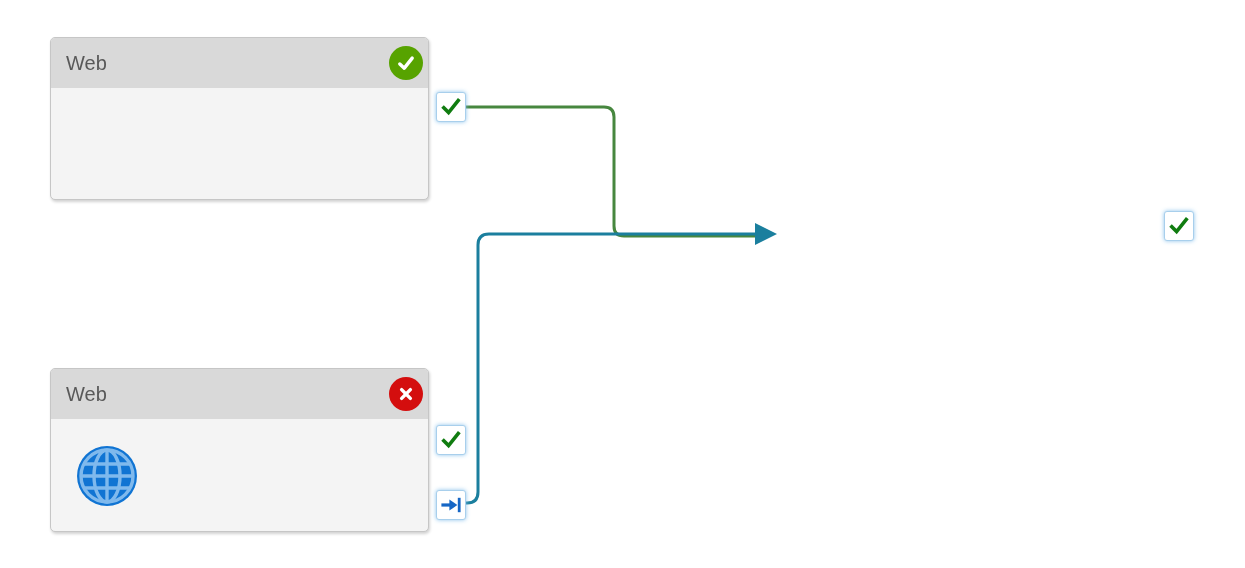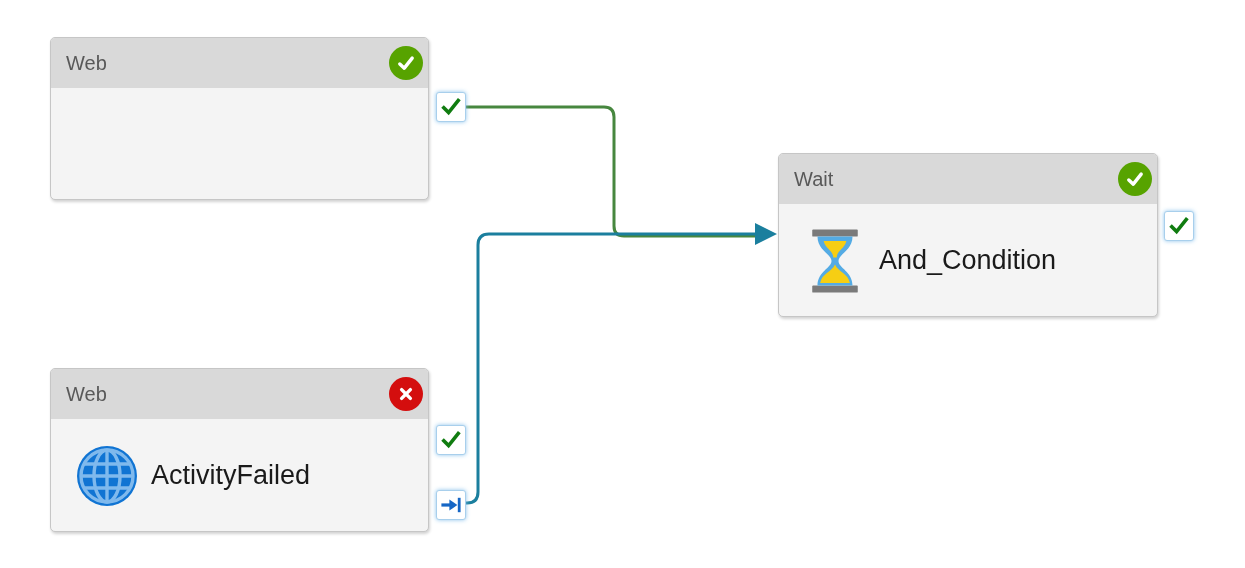--- a/index.html
+++ b/index.html
@@ -137,46 +137,23 @@
           <g fill="none" stroke="#7fb9ed" stroke-width="3.4">
             <circle cx="32" cy="32" r="26"></circle>
             <ellipse cx="32" cy="32" rx="13" ry="26"></ellipse>
             <line x1="32" y1="6" x2="32" y2="58"></line>
             <line x1="9" y1="20" x2="55" y2="20"></line>
             <line x1="6" y1="32" x2="58" y2="32"></line>
             <line x1="9" y1="44" x2="55" y2="44"></line>
           </g>
         </svg>
       </span>
-      <span class="activity-name">ActivityFailed</span>
     </div>
   </div>
 
-  <div class="node" style="left:778px; top:153px; width:380px; height:164px;">
-    <div class="node-header">
-      <span class="type-label">Wait</span>
-      <span class="badge badge-success">
-        <svg width="22" height="22" viewBox="0 0 64 64">
-            <path d="M14 35 L27 47 L50 18" fill="none" stroke="#ffffff" stroke-width="10" stroke-linecap="round" stroke-linejoin="round"></path>
-          </svg>
-      </span>
-    </div>
-    <div class="node-body">
-      <span class="icon-box">
-        <svg width="56" height="64" viewBox="0 0 64 72">
-          <rect x="6" y="0" width="52" height="8" rx="1" fill="#7a7a7a"></rect>
-          <rect x="6" y="64" width="52" height="8" rx="1" fill="#7a7a7a"></rect>
-          <path d="M12,8 H52 C52,24 36,28 36,36 C36,44 52,48 52,64 H12 C12,48 28,44 28,36 C28,28 12,24 12,8 Z" fill="#54abe4"></path>
-          <path d="M19,13 H45 C43,22 34,24 34,32 H30 C30,24 21,22 19,13 Z" fill="#f6ce13"></path>
-          <path d="M32,40 C36,49 47,50 49,61 H15 C17,50 28,49 32,40 Z" fill="#f6ce13"></path>
-        </svg>
-      </span>
-      <span class="activity-name">And_Condition</span>
-    </div>
-  </div>
 
   <div class="port" style="left:436px; top:92px;">
     <svg width="24" height="24" viewBox="0 0 30 30">
       <path d="M6 16 L12 22 L24 7" fill="none" stroke="#107c10" stroke-width="4.5" stroke-linecap="square" stroke-linejoin="miter"></path>
     </svg>
   </div>
 
   <div class="port" style="left:436px; top:425px;">
     <svg width="24" height="24" viewBox="0 0 30 30">
       <path d="M6 16 L12 22 L24 7" fill="none" stroke="#107c10" stroke-width="4.5" stroke-linecap="square" stroke-linejoin="miter"></path>

